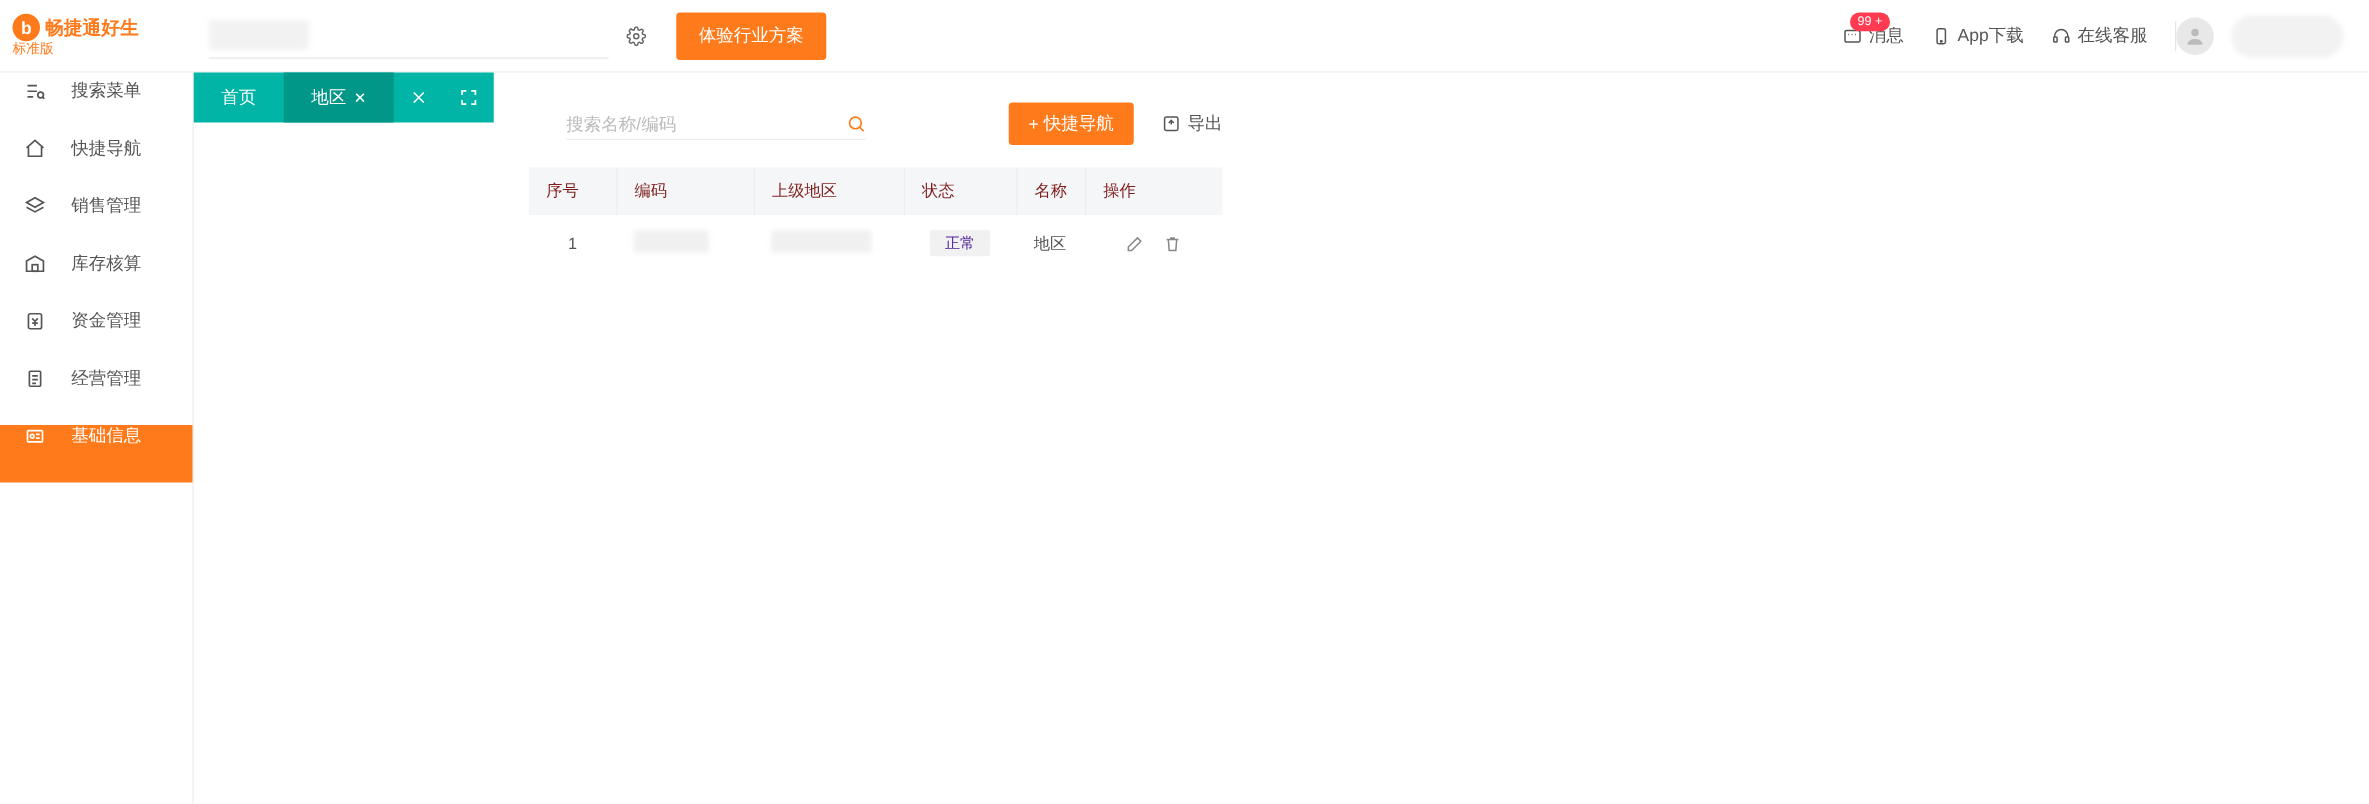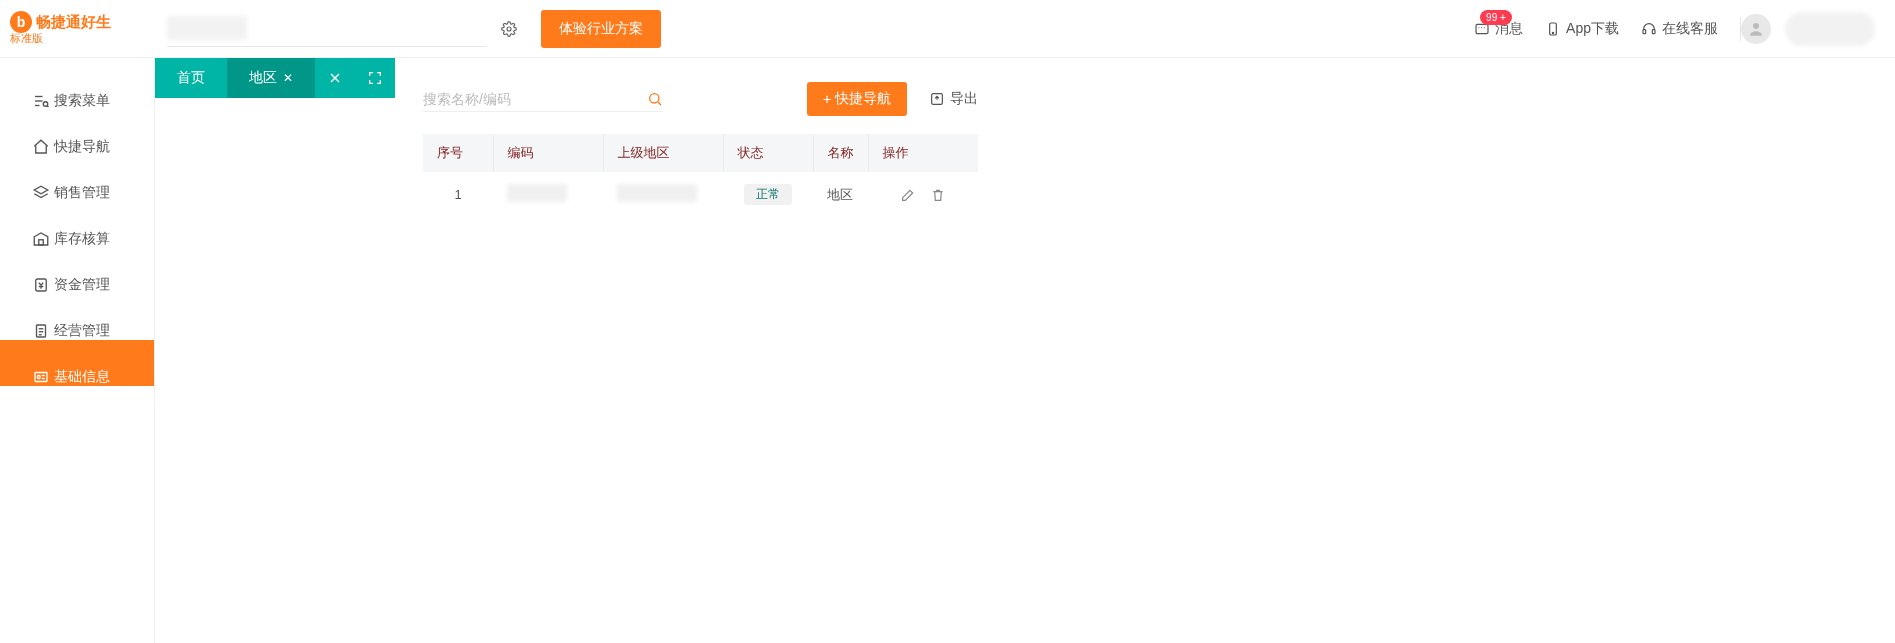--- a/index.html
+++ b/index.html
@@ -21,53 +21,53 @@
 .top-spacer { flex: 1; }
 .top-item { display: flex; align-items: center; gap: 5px; margin-left: 22px; color: #555; cursor: pointer; position: relative; }
 .badge { position: absolute; top: -10px; left: 6px; background: #ff3b52; color: #fff; font-size: 10px; border-radius: 9px; padding: 1px 6px; line-height: 13px; }
 .top-div { width: 1px; height: 24px; background: #e5e5e5; margin-left: 22px; }
 .avatar-blur { width: 90px; height: 34px; background: #f2f2f2; filter: blur(2px); border-radius: 17px; margin-left: 14px; }
 .avatar-circle { width: 30px; height: 30px; border-radius: 50%; background: #e8e8e8; display: flex; align-items: center; justify-content: center; color: #bbb; }
 
 
 .body { display: flex; flex: 1; min-height: 0; }
 .sidebar { width: 155px; border-right: 1px solid #eee; padding-top: 6px; }
-.nav-item { display: flex; align-items: flex-end; gap: 4px; height: 46px; padding: 0 32px; color: #555; cursor: pointer; }
+.nav-item { display: flex; align-items: flex-start; gap: 20px; height: 46px; padding: 0 19px; color: #555; cursor: pointer; }
 .nav-item.active { background: #ff7a1a; color: #fff; }
 .nav-icon { width: 18px; height: 18px; display: flex; align-items: center; justify-content: center; }
 .nav-icon svg { width: 18px; height: 18px; }
 
 .content { flex: 1; display: flex; flex-direction: row; min-width: 0; }
 .tabbar { display: flex; align-items: center; height: 40px; background: #00b5a5; color: #fff; }
 .tab { display: flex; align-items: center; gap: 6px; padding: 0 22px; height: 100%; cursor: pointer; font-size: 14px; }
 .tab.active { background: #009688; }
 .tab-x { font-size: 12px; }
 .tab-spacer { flex: 1; }
 .tab-act { width: 40px; display: flex; align-items: center; justify-content: center; height: 100%; cursor: pointer; }
 
 .page { padding: 24px 28px; }
 .toolbar { display: flex; align-items: center; margin-bottom: 18px; }
-.search-wrap { display: flex; align-items: center; border-bottom: 1px solid #eee; width: 240px; padding: 4px 0; }
+.search-wrap { display: flex; align-items: center; border-bottom: 1px solid #eee; width: 240px; padding: 4px 0; margin-left: 30px; }
 .search-wrap input { border: none; outline: none; flex: 1; font-size: 14px; color: #333; }
 .search-wrap input::placeholder { color: #bbb; }
 .search-icon { color: #ff7a1a; }
 .tb-spacer { flex: 1; }
 .btn-add { background: #ff7a1a; color: #fff; border: none; border-radius: 3px; padding: 8px 16px; font-size: 14px; cursor: pointer; display: flex; align-items: center; gap: 4px; }
 .btn-export { background: none; border: none; margin-left: 22px; display: flex; align-items: center; gap: 5px; cursor: pointer; color: #555; font-size: 14px; }
 
 .table { width: 100%; border-collapse: collapse; }
 .table th { background: #f5f6f7; text-align: left; font-weight: 500; color: #7f1d1d; padding: 10px 14px; font-size: 13px; border-right: 1px solid #ececec; }
 .table th:last-child { border-right: none; }
 .table td { padding: 12px 14px; font-size: 13px; color: #555; }
 .col-seq { width: 70px; text-align: center; }
 .col-code { width: 110px; }
 .col-parent { width: 120px; }
 .col-status { width: 90px; text-align: center; }
 .col-ops { width: 110px; text-align: center; }
-.status-tag { display: inline-block; background: #f1f1f1; color: #0f766e; border-radius: 2px; padding: 2px 12px; font-size: 12px; }
+.status-tag { display: inline-block; background: #f1f1f1; color: #4c1d95; border-radius: 2px; padding: 2px 12px; font-size: 12px; }
 .cell-blur { display: inline-block; width: 60px; height: 18px; background: #f0f0f0; filter: blur(2px); border-radius: 2px; }
 .row-ops { display: flex; gap: 14px; justify-content: center; color: #888; }
 .row-ops span { cursor: pointer; }
 
 .ico { width: 16px; height: 16px; display: inline-flex; align-items: center; justify-content: center; }
 .ico svg { width: 16px; height: 16px; }
 </style>
 </head>
 <body>
 

